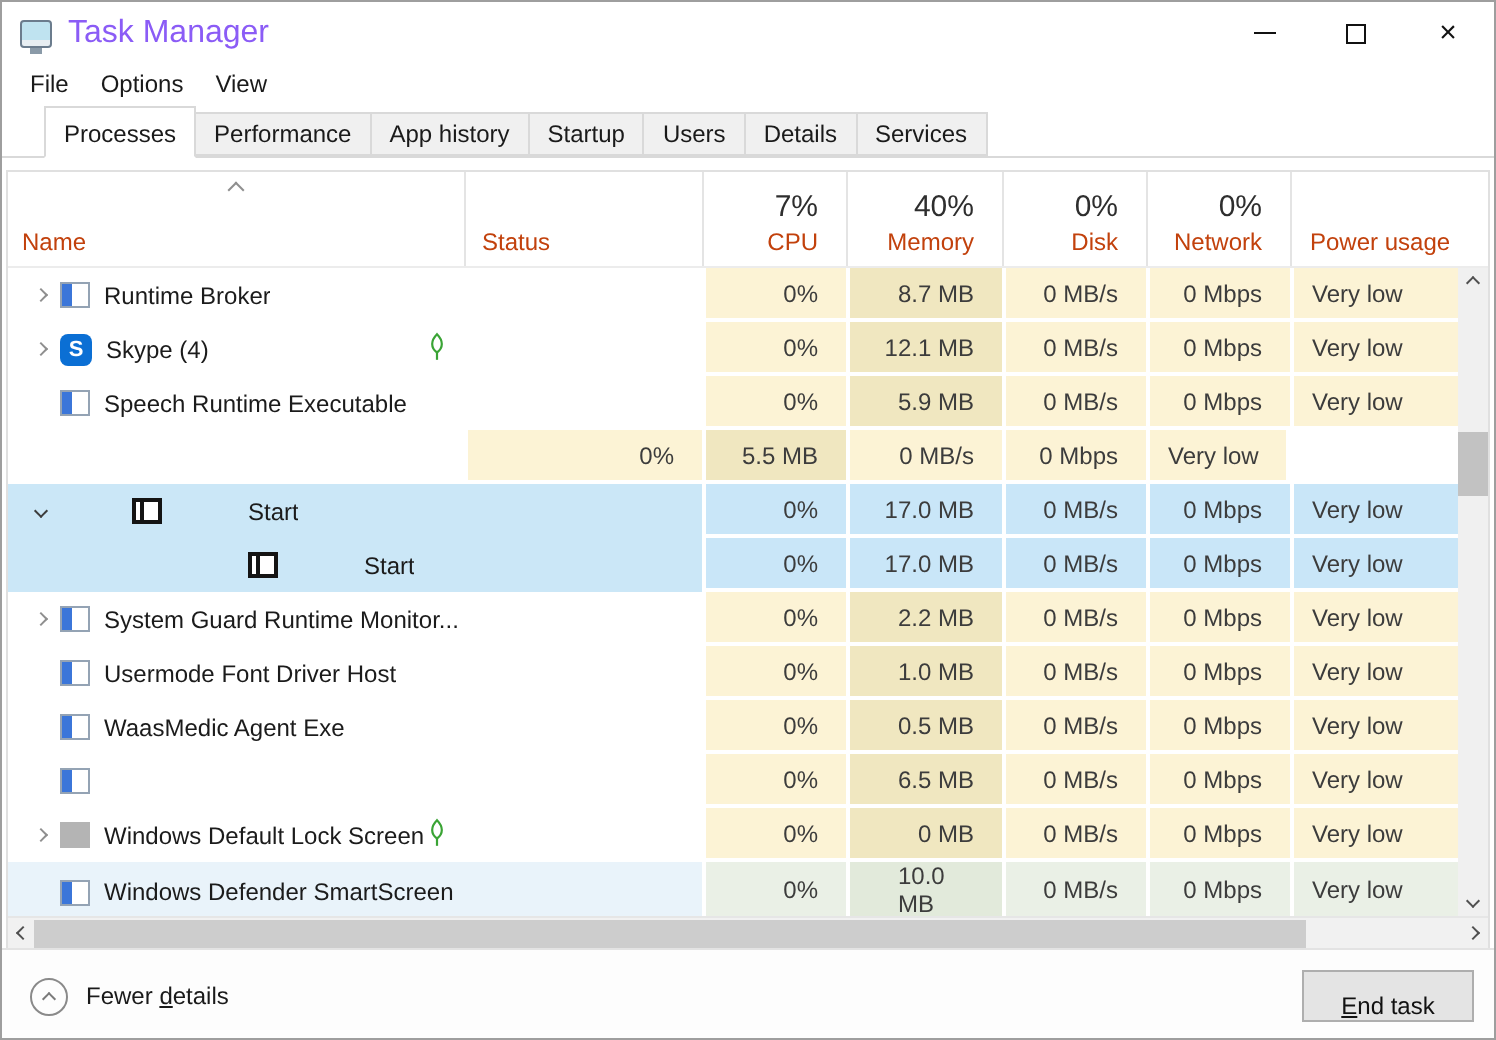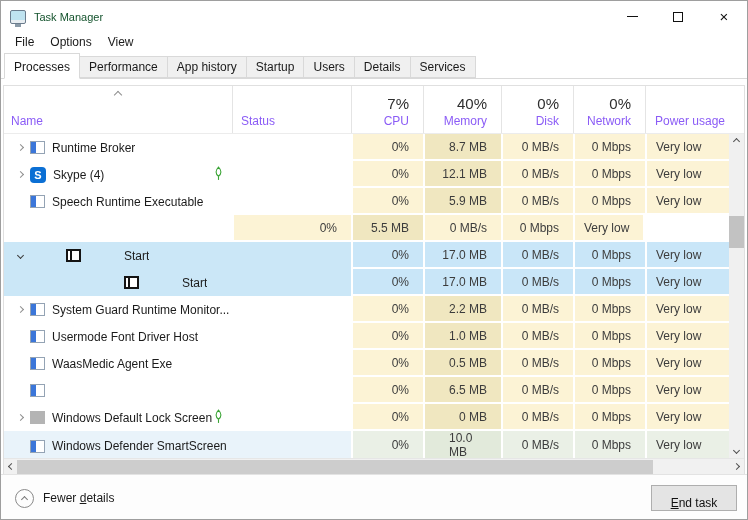--- a/index.html
+++ b/index.html
@@ -3,43 +3,43 @@
 <meta charset="utf-8">
 <style>
   * { margin:0; padding:0; box-sizing:border-box; }
   html,body { width:748px; height:520px; font-family:"Liberation Sans", sans-serif; background:#fff; }
   .window { width:748px; height:520px; border:1px solid #9e9e9e; background:#fff; position:relative; overflow:hidden; }
 
   
   .titlebar { height:31px; display:flex; align-items:center; background:#fff; }
   .app-icon { width:16px; height:14px; margin:0 8px 0 9px; border:1px solid #6b7c8d; border-radius:2px; background:linear-gradient(180deg,#bfe3f0 0 9px,#e8eef2 9px); position:relative; }
   .app-icon::after { content:""; position:absolute; left:4px; bottom:-4px; width:6px; height:3px; background:#8a9aa8; }
-  .title-text { font-size:11px; color:#14532d; }
+  .title-text { font-size:16px; color:#8b5cf6; }
   .win-controls { margin-left:auto; display:flex; height:100%; }
   .win-btn { width:46px; height:100%; display:flex; align-items:center; justify-content:center; cursor:default; }
   .glyph-min { width:11px; height:1px; background:#111; }
   .glyph-max { width:10px; height:10px; border:1px solid #111; }
   .glyph-close { font-size:15px; color:#111; line-height:1; }
 
   
   .menubar { height:21px; display:flex; align-items:center; padding-left:7px; background:#fff; }
   .menu-item { font-size:12px; color:#1a1a1a; padding:2px 9px 3px 7px; }
 
   
-  .tabstrip { height:26px; display:flex; align-items:flex-end; border-bottom:1px solid #d9d9d9; padding-left:3px; background:#fff; }
+  .tabstrip { height:26px; display:flex; align-items:flex-end; border-bottom:1px solid #d9d9d9; padding-left:21px; background:#fff; }
   .tab { font-size:12px; color:#1a1a1a; background:#f0f0f0; border:1px solid #d9d9d9; padding:3px 9px 4px; margin-right:-1px; height:22px; }
   .tab.active { background:#fff; border-bottom:1px solid #fff; height:26px; margin-bottom:-1px; padding-top:6px; z-index:2; position:relative; }
 
   
   .tablewrap { margin:6px 2px 0; border:1px solid #e0e0e0; border-bottom:none; width:742px; }
   .grid-cols { display:grid; grid-template-columns:228px 119px 72px 78px 72px 72px 86px; }
   .thead { height:48px; border-bottom:1px solid #ececec; position:relative; padding-right:15px; }
   .hc { position:relative; display:flex; flex-direction:column; justify-content:flex-end; padding-bottom:5px; border-left:1px solid #e4e4e4; }
   .hc:first-child { border-left:none; }
-  .hlabel { font-size:12px; color:#8b5cf6; }
+  .hlabel { font-size:12px; color:#c2410c; }
   .hc.h-name { padding-left:7px; }
   .hc.h-status { padding-left:8px; }
   .hc.num { align-items:flex-end; padding-right:14px; }
   .hc .pct { font-size:15px; color:#2e2e2e; margin-bottom:2px; }
   .hc.h-power { padding-left:9px; }
   .sort-wrap { position:absolute; top:6px; left:0; right:0; display:flex; justify-content:center; }
 
   .chev { display:inline-block; width:6px; height:6px; border-right:1.5px solid #8f8f8f; border-bottom:1.5px solid #8f8f8f; }
   .chev.right { transform:rotate(-45deg); }
   .chev.down  { transform:rotate(45deg); border-color:#3c3c3c; }

